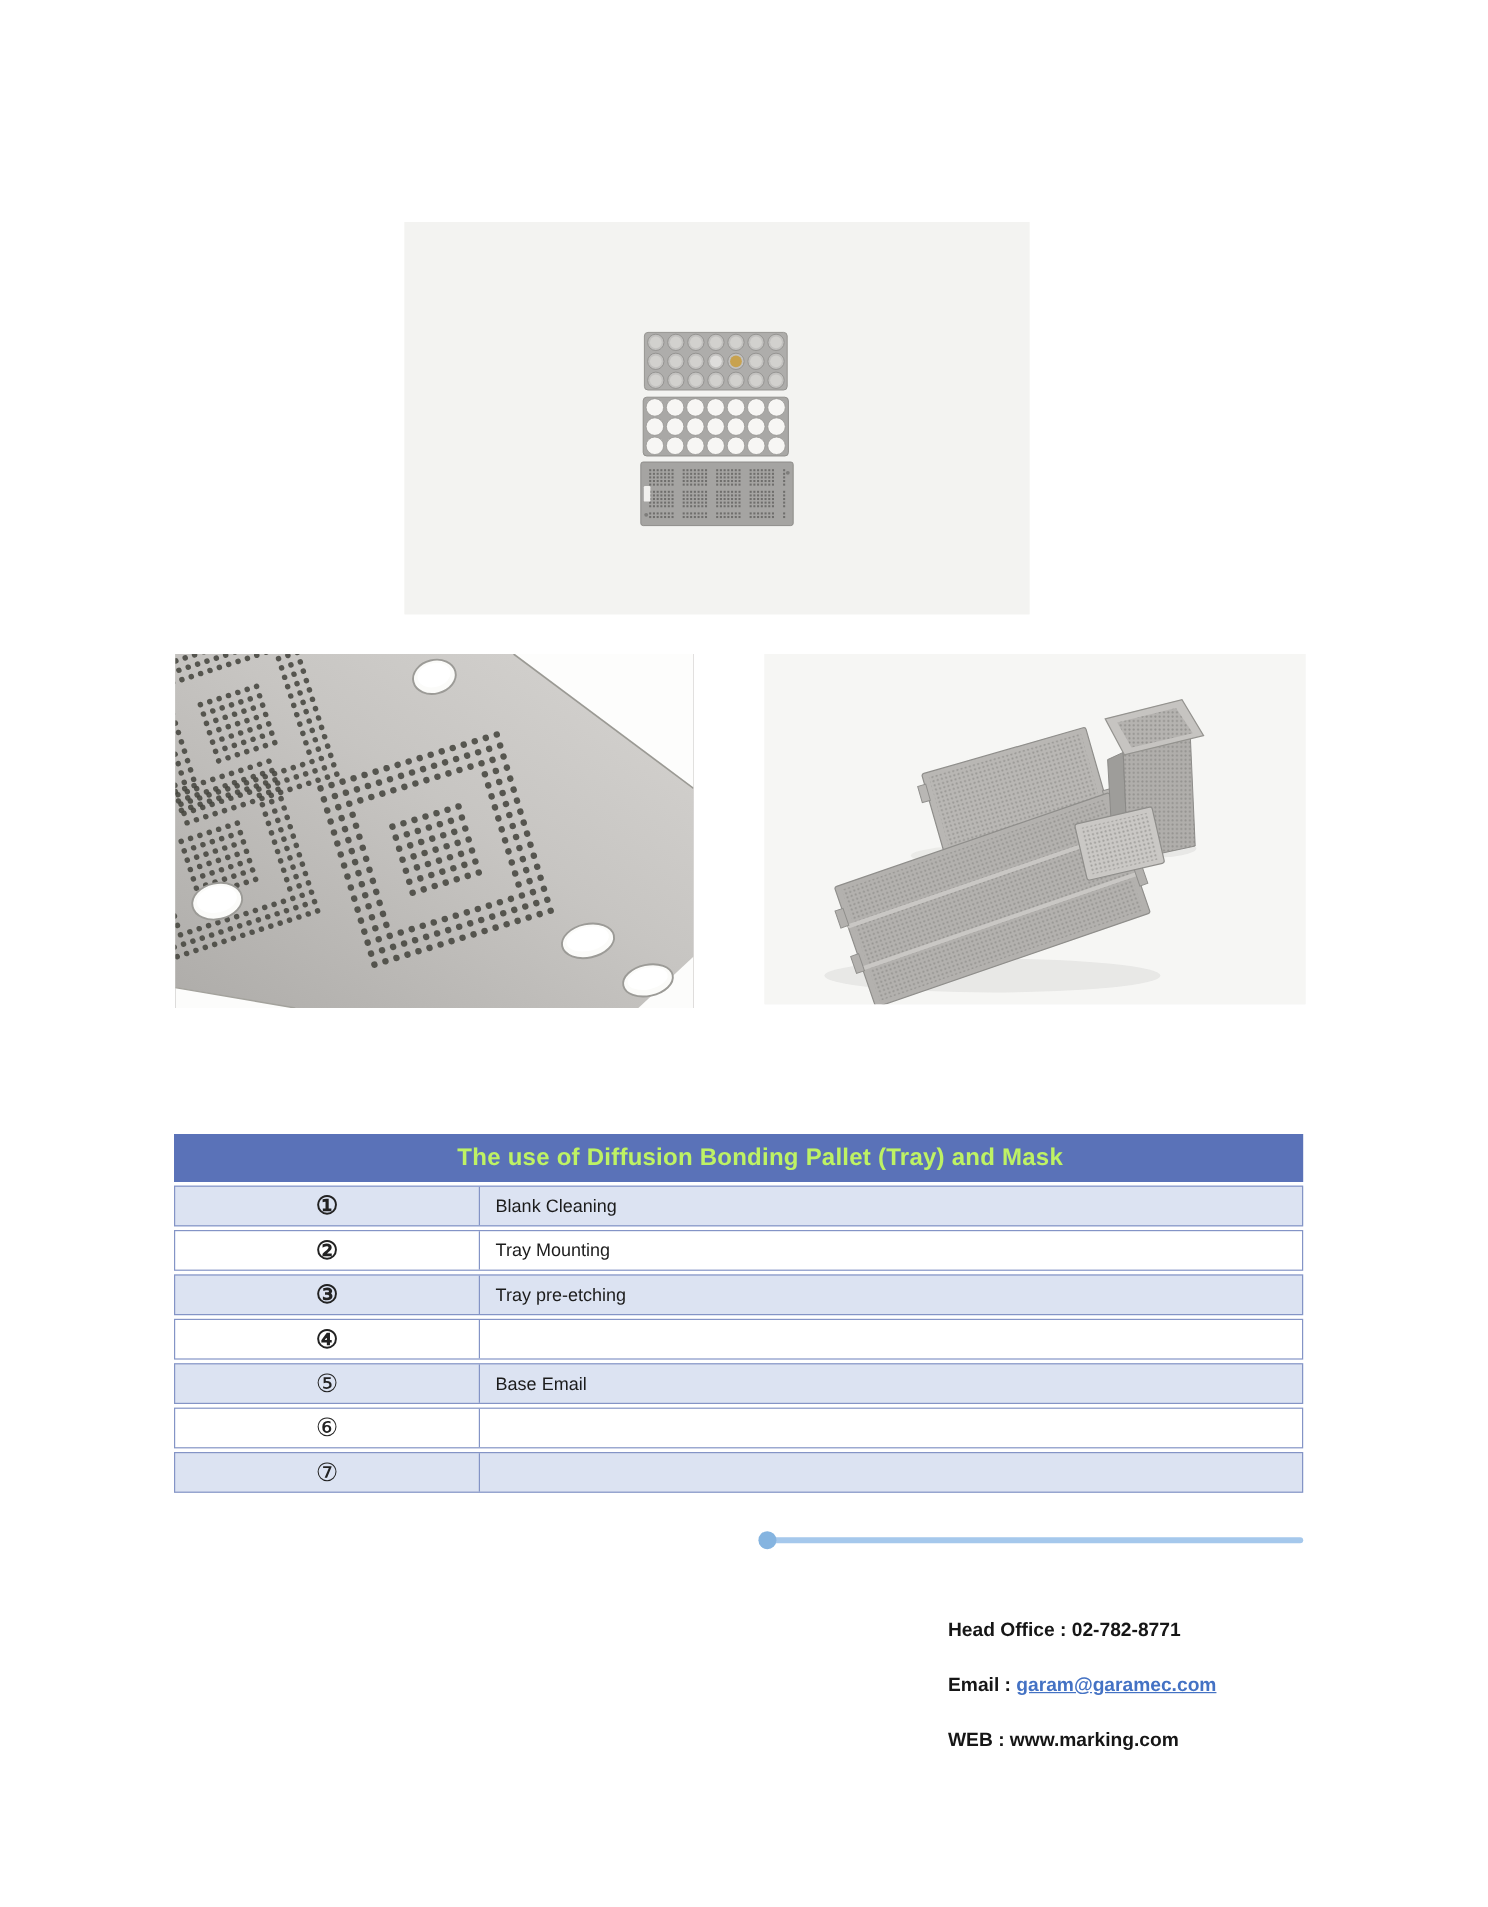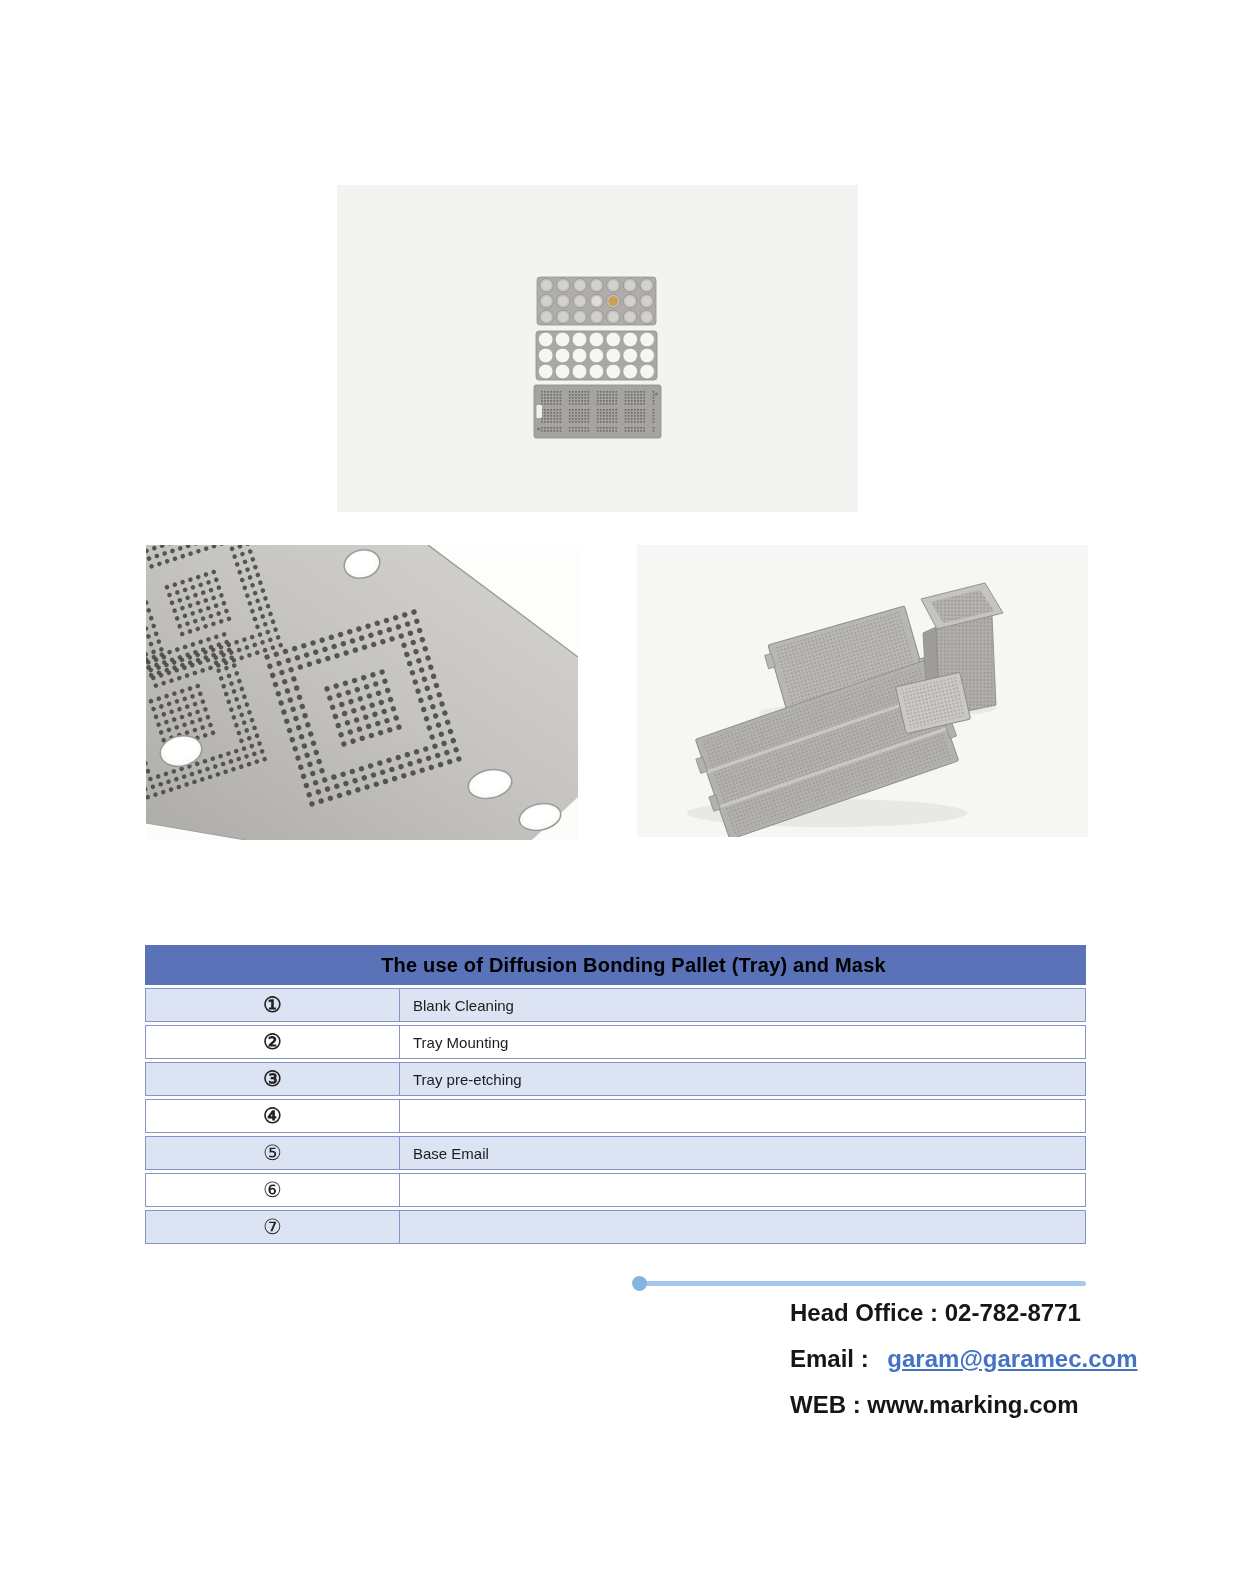--- a/index.html
+++ b/index.html
@@ -8,21 +8,21 @@
     font-family:"Liberation Sans", sans-serif;color:#1a1a1a;
   }
   .photo{position:absolute;overflow:hidden;}
   .photo svg{display:block;}
   .photo-top{left:337px;top:185px;width:521px;height:327px;background:#f3f3f1;}
   .photo-left{left:146px;top:545px;width:432px;height:295px;background:#c3c1be;}
   .photo-right{left:637px;top:545px;width:451px;height:292px;background:#f6f6f4;}
 
   .dtable{position:absolute;left:145px;top:945px;width:941px;}
   .dtable-header{
-    height:40px;background:var(--table-header-bg,#5a72b8);color:#000000;
+    height:40px;background:var(--table-header-bg,#5a72b8);color:#bef264;
     font-weight:bold;font-size:20px;display:flex;align-items:center;justify-content:center;
     letter-spacing:0.2px;
     padding-left:36px;
   }
   .trow{
     display:flex;margin-top:3px;height:32px;
     border:1.5px solid var(--table-border,#8494c6);
     background:#ffffff;box-sizing:content-box;
   }
   .trow.shaded{background:var(--table-row-shaded,#dce3f2);}
@@ -40,25 +40,25 @@
   .divider-line{
     position:absolute;left:644px;top:1281px;width:442px;height:5px;
     background:var(--divider-color,#a5c8ec);border-radius:3px;
   }
   .divider-dot{
     position:absolute;left:632px;top:1276px;width:15px;height:15px;border-radius:50%;
     background:var(--divider-dot-color,#85b4e0);
   }
 
   .contact{
-    position:absolute;left:790px;top:1300px;display:flex;flex-direction:column;gap:20px;
-    font-size:24px;font-weight:bold;color:#161616;line-height:26px;
+    position:absolute;left:790px;top:1346px;display:flex;flex-direction:column;gap:20px;
+    font-size:16px;font-weight:bold;color:#161616;line-height:26px;
   }
   .contact a{
-    color:var(--link-color,#4472c4);text-decoration:underline;font-weight:bold;margin-left:12px;
+    color:var(--link-color,#4472c4);text-decoration:underline;font-weight:bold;
   }
 </style>
 </head>
 <body>
 
 <div class="page">
 
   <div class="photo photo-top" aria-label="Three perforated diffusion bonding metal trays stacked vertically on white background">
     <svg id="svg-top" width="521" height="327" viewBox="0 0 521 327">
         <rect x="0" y="0" width="521" height="327" fill="#f3f3f1"></rect>

